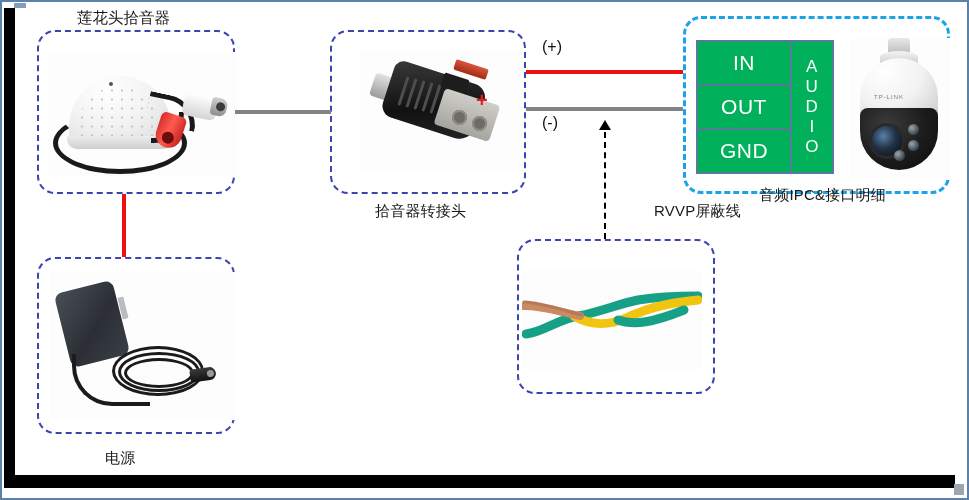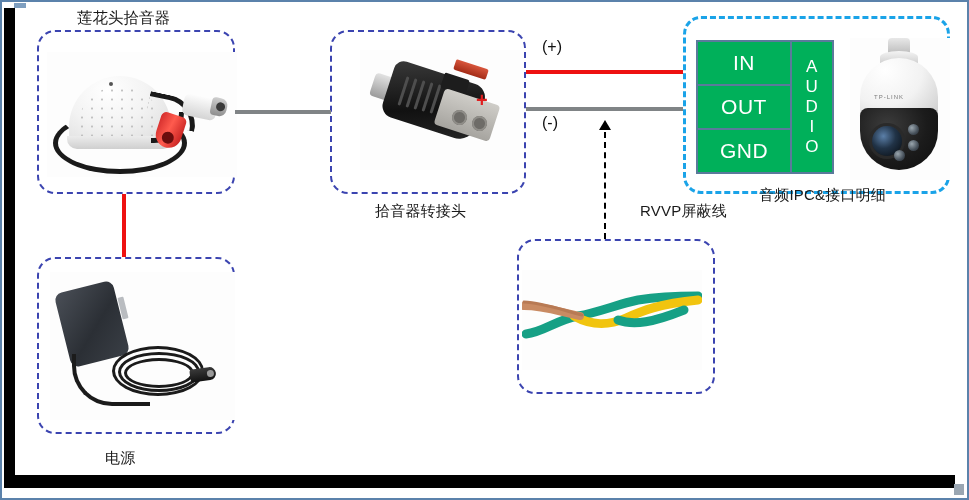--- a/index.html
+++ b/index.html
@@ -445,21 +445,21 @@
 
   <div class="panel blue" style="left:515px; top:237px; width:198px; height:155px;">
   </div>
   <svg class="photo tw-wrap" viewBox="0 0 180 100">
     <path d="M4,64 C22,62 34,50 56,46 C78,42 96,34 116,30 C134,27 150,26 176,26" stroke="#16a085" stroke-width="9" fill="none" stroke-linecap="round"></path>
     <path d="M52,46 C70,56 86,56 104,48 C120,41 136,34 176,30" stroke="#f1c40f" stroke-width="9" fill="none" stroke-linecap="round"></path>
     <path d="M2,36 C22,36 38,42 58,46" stroke="#c98b63" stroke-width="8" fill="none" stroke-linecap="round"></path>
     <path d="M2,32 C22,33 40,40 60,45" stroke="#b87a54" stroke-width="3" fill="none" stroke-linecap="round"></path>
     <path d="M96,50 C112,56 132,52 162,40" stroke="#16a085" stroke-width="9" fill="none" stroke-linecap="round"></path>
   </svg>
-  <div class="caption" style="left:638px; top:200px;">RVVP屏蔽线</div>
+  <div class="caption" style="left:652px; top:200px;">RVVP屏蔽线</div>
 
   <div class="panel cyan" style="left:681px; top:14px; width:267px; height:178px;">
   </div>
 
   <div class="iface-table" style="left:694px; top:38px; width:138px; height:134px;">
     <div class="iface-col-left">
       <div class="iface-cell">IN</div>
       <div class="iface-cell">OUT</div>
       <div class="iface-cell">GND</div>
     </div>

